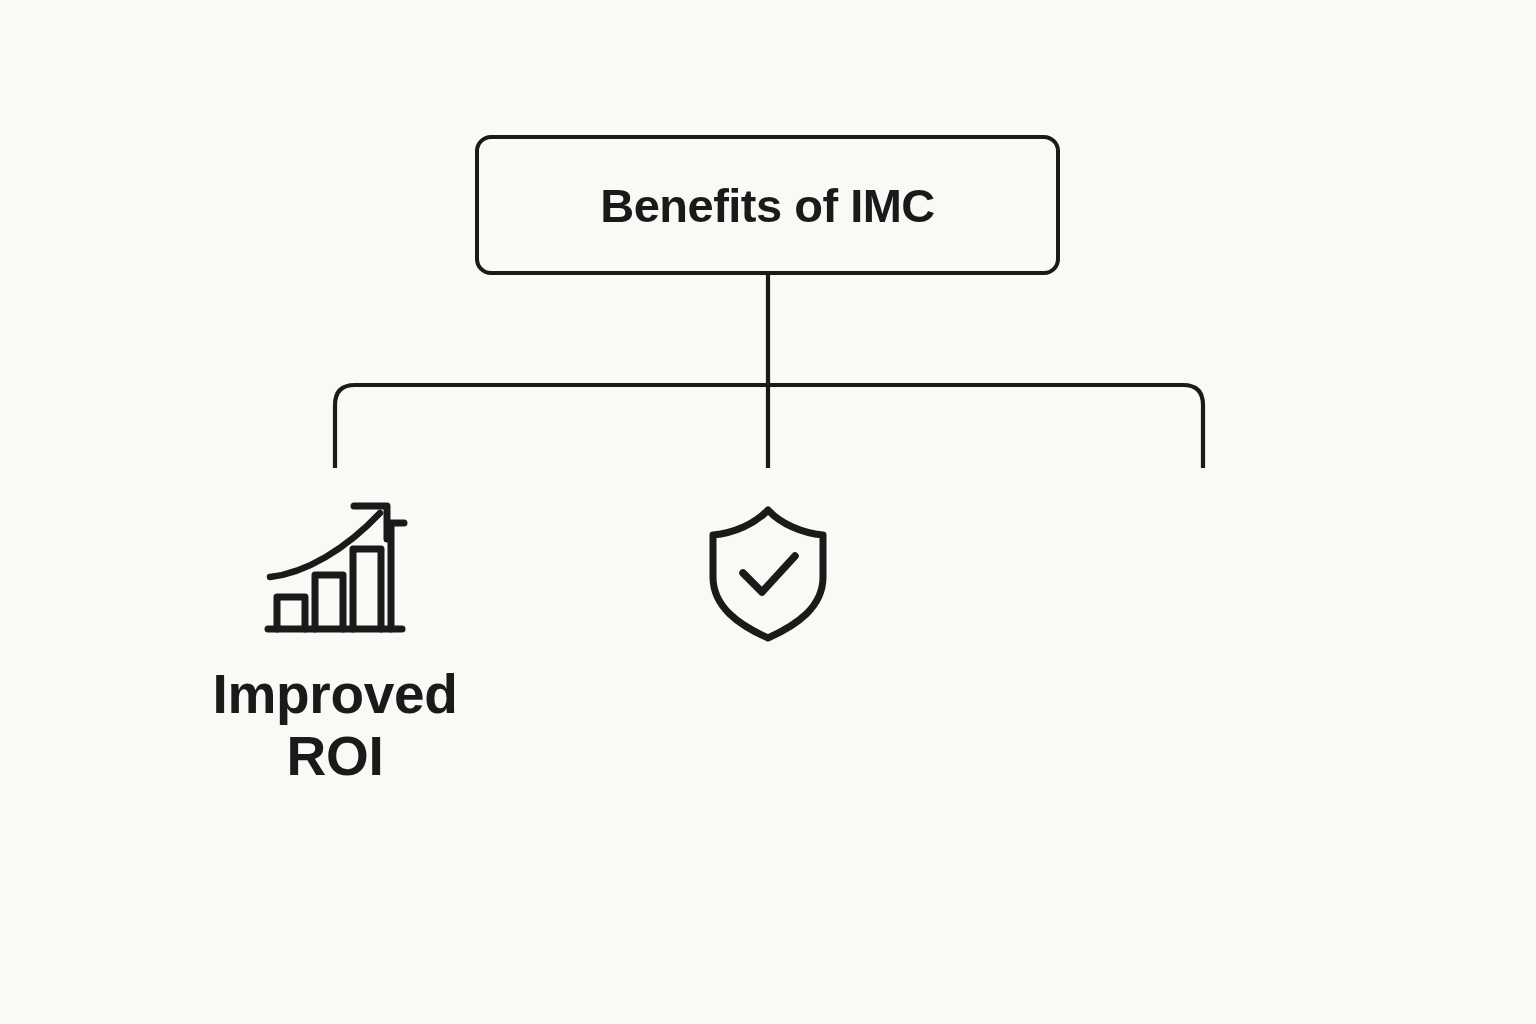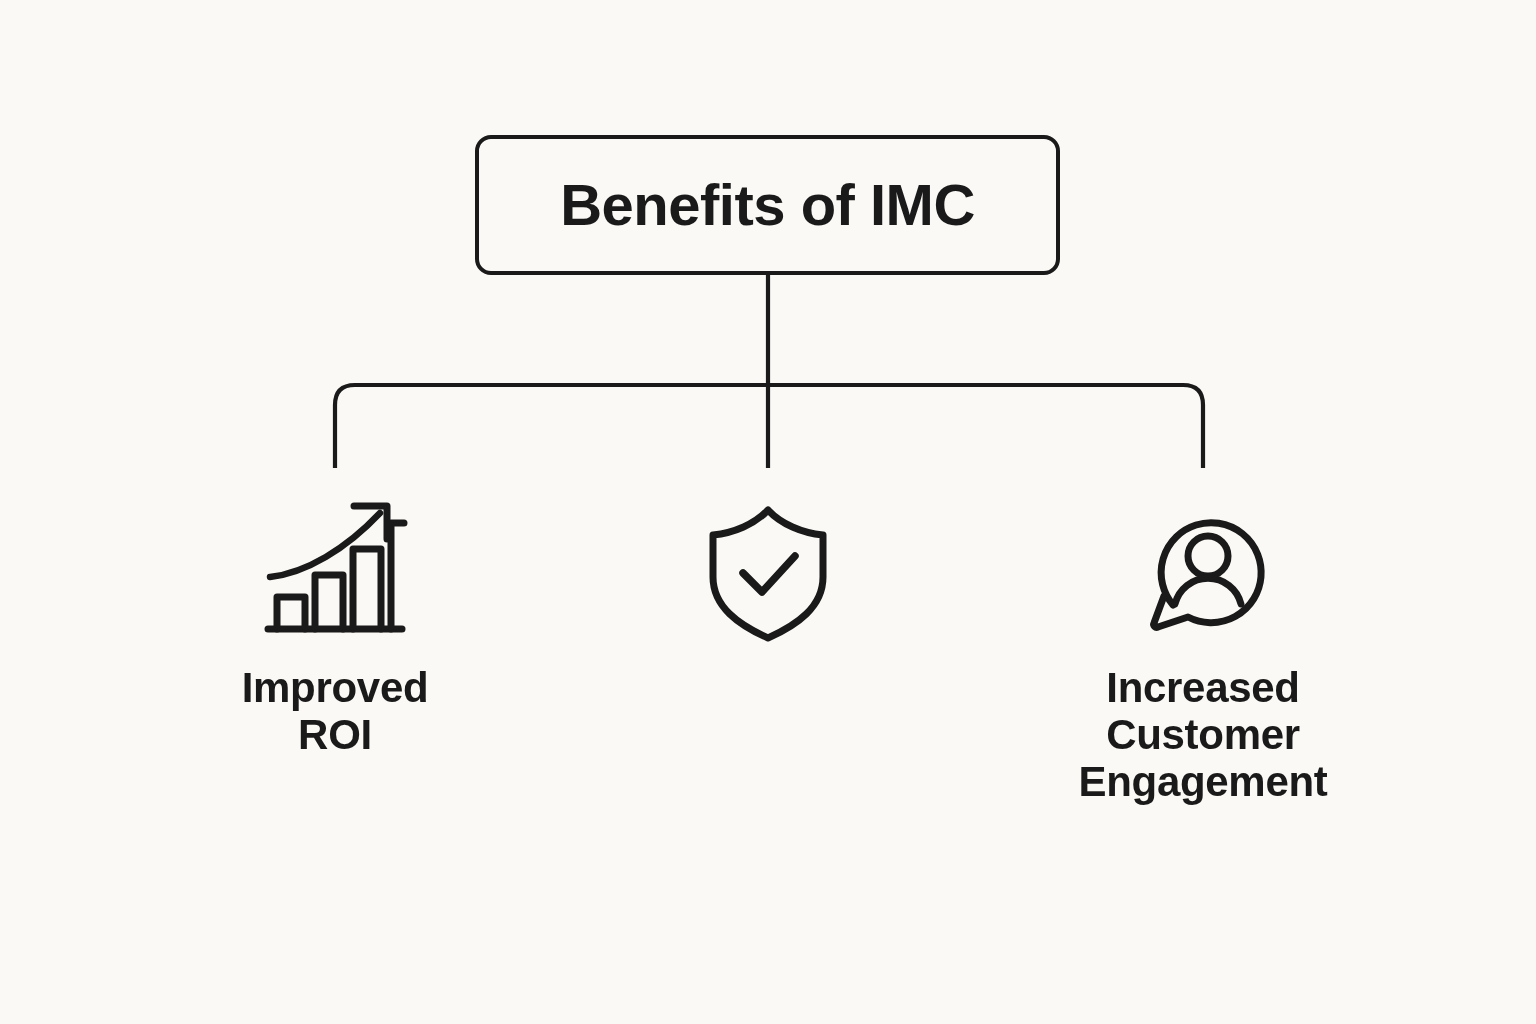--- a/index.html
+++ b/index.html
@@ -40,21 +40,21 @@
     height: 140px;
     box-sizing: border-box;
     border: 4px solid #1a1a1a;
     border-radius: 16px;
     background: #faf9f5;
     display: flex;
     align-items: center;
     justify-content: center;
   }
   #root-title {
-    font-size: 58px;
+    font-size: 47px;
     font-weight: bold;
     color: #1a1a1a;
     letter-spacing: -0.5px;
     white-space: nowrap;
     line-height: 1;
   }
 
   
   .branch {
     position: absolute;
@@ -65,21 +65,21 @@
     align-items: center;
   }
   .branch-icon {
     height: 160px;
     display: flex;
     align-items: center;
     justify-content: center;
   }
   .branch-label {
     margin-top: 16px;
-    font-size: 42px;
+    font-size: 55px;
     font-weight: bold;
     color: #1a1a1a;
     line-height: 1.12;
     text-align: center;
     letter-spacing: -0.3px;
     white-space: pre-line;
   }
 
   #branch-roi      { left: 125px; }
   #branch-brand    { left: 558px; }
@@ -131,33 +131,14 @@
                  C 20 114 46 132 75 145
                  C 104 132 130 114 130 84
                  L 130 42
                  C 109 40 88 31 75 17 Z"></path>
 
         <path d="M 50 80 L 69 99 L 102 63" stroke-width="7.5"></path>
       </svg>
     </div>
   </div>
 
-  <div class="branch" id="branch-engage">
-    <div class="branch-icon">
-      <svg width="150" height="150" viewBox="0 0 150 150" xmlns="http://www.w3.org/2000/svg" fill="none" stroke="#1a1a1a" stroke-width="7" stroke-linecap="round" stroke-linejoin="round">
-
-        <path d="M 45 112
-                 A 50 50 0 1 1 60 124
-                 L 30 134
-                 A 3 3 0 0 1 26 130
-                 L 36 103"></path>
-
-        <circle cx="80" cy="63" r="20"></circle>
-
-        <path d="M 47 111 A 34 34 0 0 1 113 111"></path>
-      </svg>
-    </div>
-    <div class="branch-label">Increased
-Customer
-Engagement</div>
-  </div>
 
 </div>
 
 </body></html>

